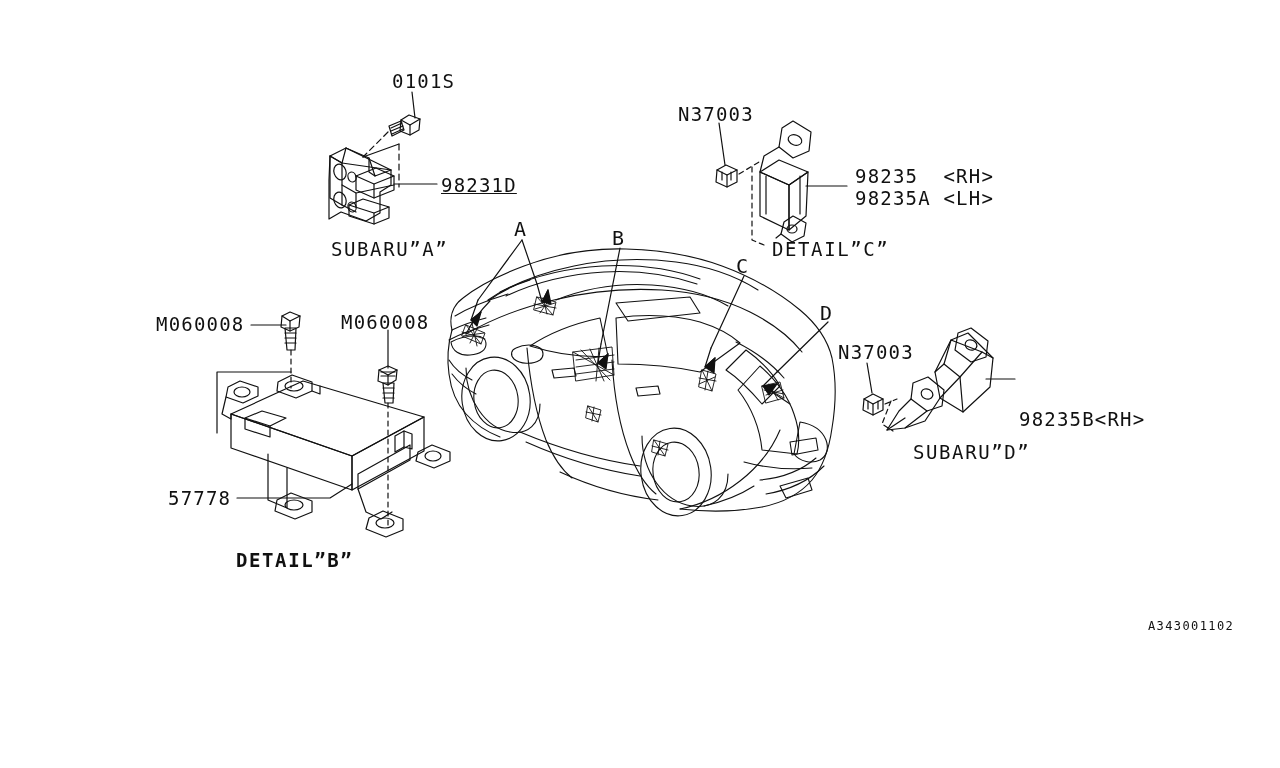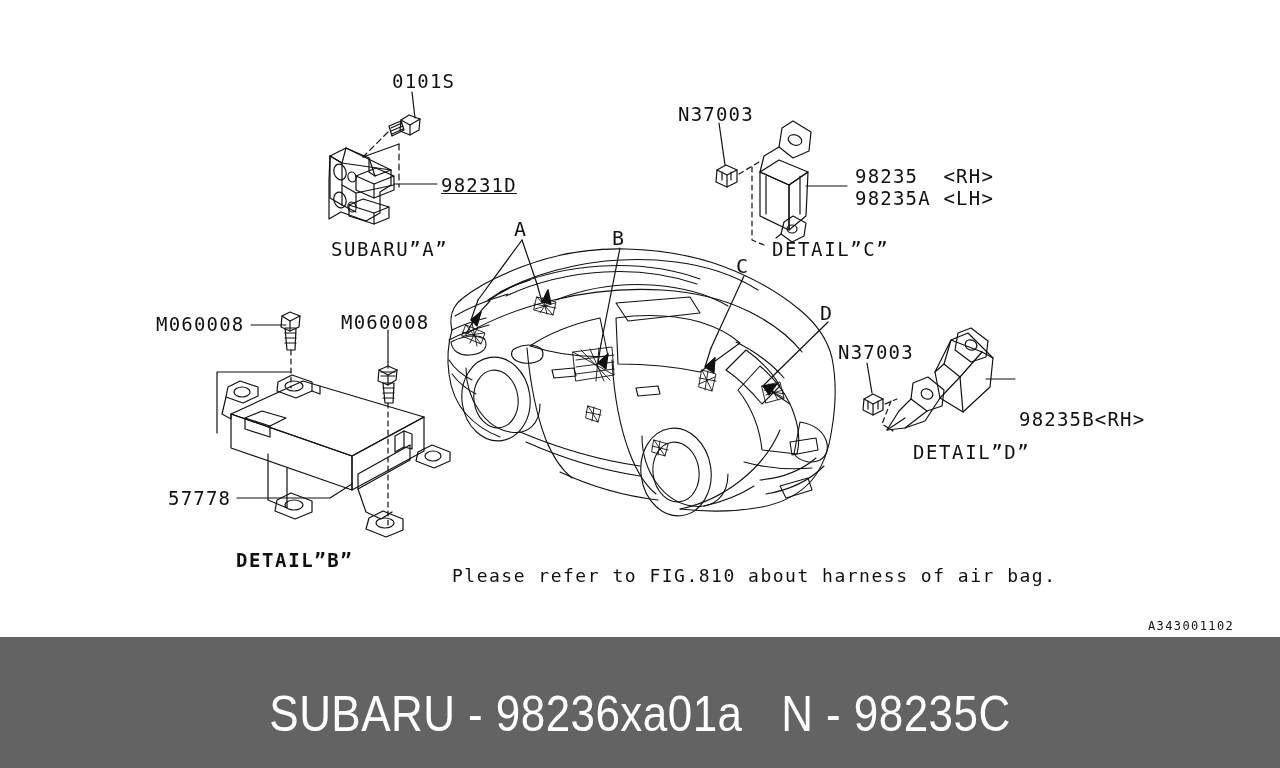--- a/index.html
+++ b/index.html
@@ -471,29 +471,25 @@
     <div class="lbl" style="left:168px; top:489px;">57778</div>
     <div class="lbl detail" style="left:236px; top:551px;font-weight:bold;">DETAIL”B”</div>
 
     <div class="lbl" style="left:678px; top:105px;">N37003</div>
     <div class="lbl" style="left:855px; top:167px;">98235  &lt;RH&gt;</div>
     <div class="lbl" style="left:855px; top:189px;">98235A &lt;LH&gt;</div>
     <div class="lbl detail" style="left:772px; top:240px;">DETAIL”C”</div>
 
     <div class="lbl" style="left:838px; top:343px;">N37003</div>
     <div class="lbl" style="left:1019px; top:374px;margin-top:36px;">98235B&lt;RH&gt;</div>
-    <div class="lbl detail" style="left:913px; top:443px;">DETAIL”D”</div>
+    <div class="lbl detail" style="left:913px; top:443px;">SUBARU”D”</div>
 
     <div class="lbl callout" style="left:514px; top:219px;">A</div>
     <div class="lbl callout" style="left:612px; top:228px;">B</div>
     <div class="lbl callout" style="left:736px; top:256px;">C</div>
     <div class="lbl callout" style="left:820px; top:303px;">D</div>
 
-    <div class="lbl note" style="left:452px; top:567px;">Please refer to FIG.810 about harness of air bag.</div>
 
     <div class="lbl refcode" style="left:1148px; top:620px;">A343001102</div>
   </div>
 
-  <div id="footer-bar">
-    <div id="footer-text"><span>SUBARU</span> <span>-</span> <span>98236xa01a</span><span class="gap"></span><span>N</span> <span>-</span> <span>98235C</span></div>
-  </div>
 
 </div>
 
 </body></html>

